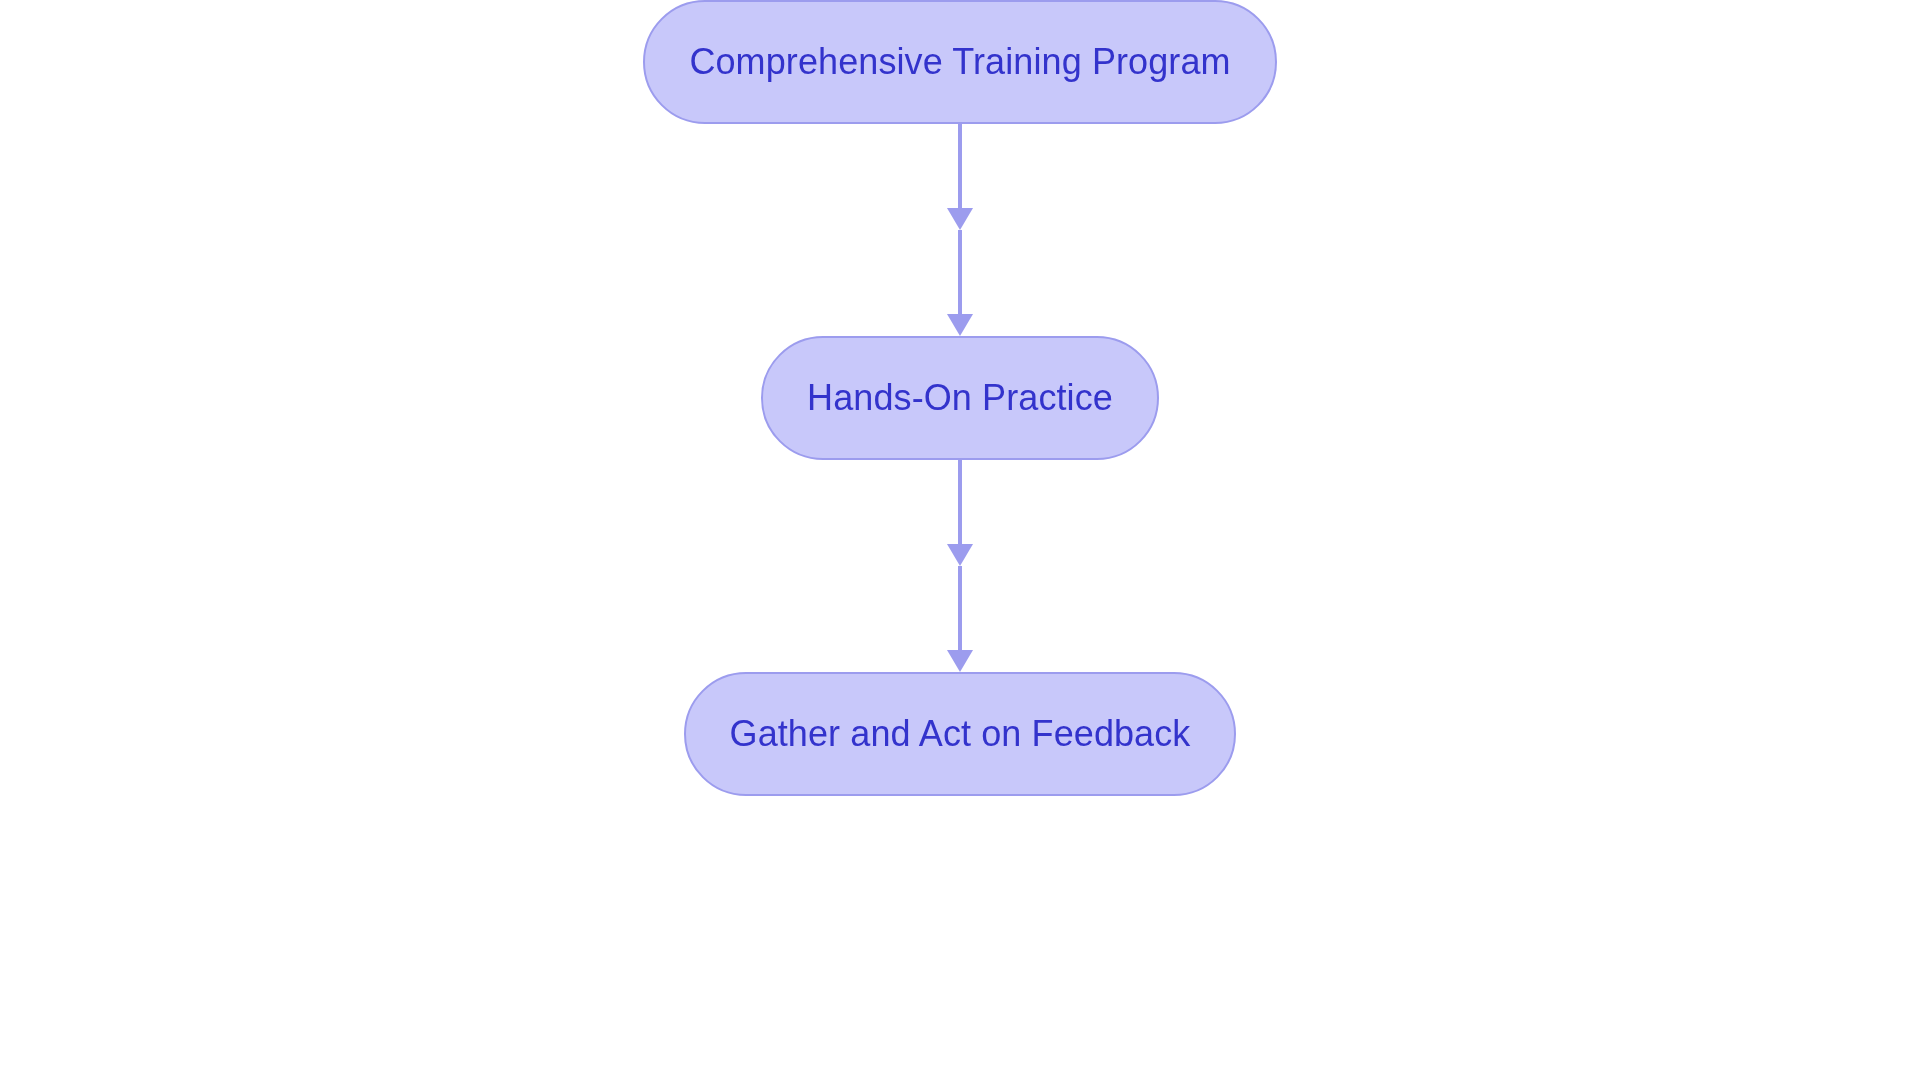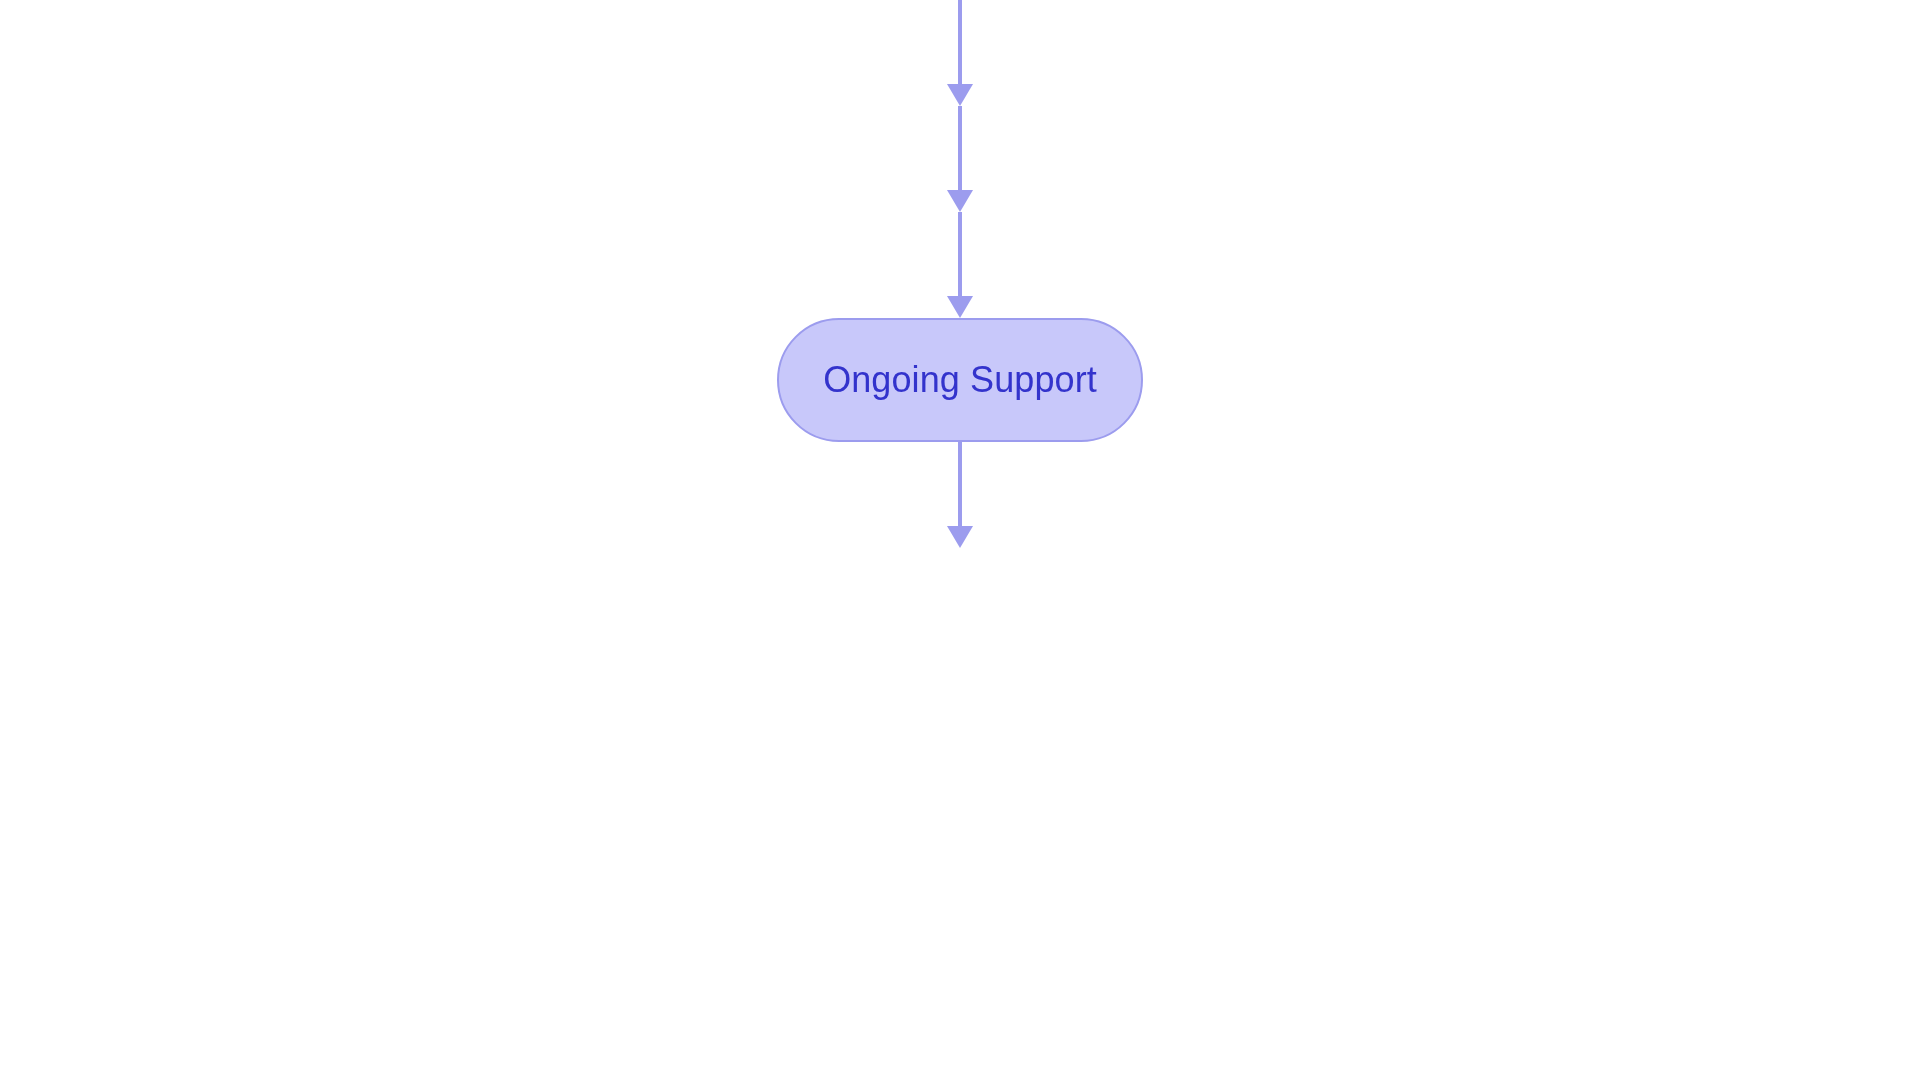--- a/index.html
+++ b/index.html
@@ -78,42 +78,48 @@
     border-top: 22px solid #9c9cee;
     margin-top: -1px;
   }
 </style>
 </head>
 <body>
 
 <div id="flow-canvas">
   <div class="flow-column">
 
-
-    <div class="connector">
-      <div class="shaft"></div>
-      <div class="arrowhead"></div>
+    <div class="node">
+      <span class="node-label">Comprehensive Training Program</span>
     </div>
-
 
     <div class="connector">
       <div class="shaft"></div>
       <div class="arrowhead"></div>
     </div>
 
 
     <div class="connector">
       <div class="shaft"></div>
       <div class="arrowhead"></div>
     </div>
 
     <div class="node">
-      <span class="node-label">Ongoing Support</span>
+      <span class="node-label">Hands-On Practice</span>
     </div>
 
     <div class="connector">
       <div class="shaft"></div>
       <div class="arrowhead"></div>
     </div>
 
 
+    <div class="connector">
+      <div class="shaft"></div>
+      <div class="arrowhead"></div>
+    </div>
+
+    <div class="node">
+      <span class="node-label">Gather and Act on Feedback</span>
+    </div>
+
   </div>
 </div>
 
 </body></html>

